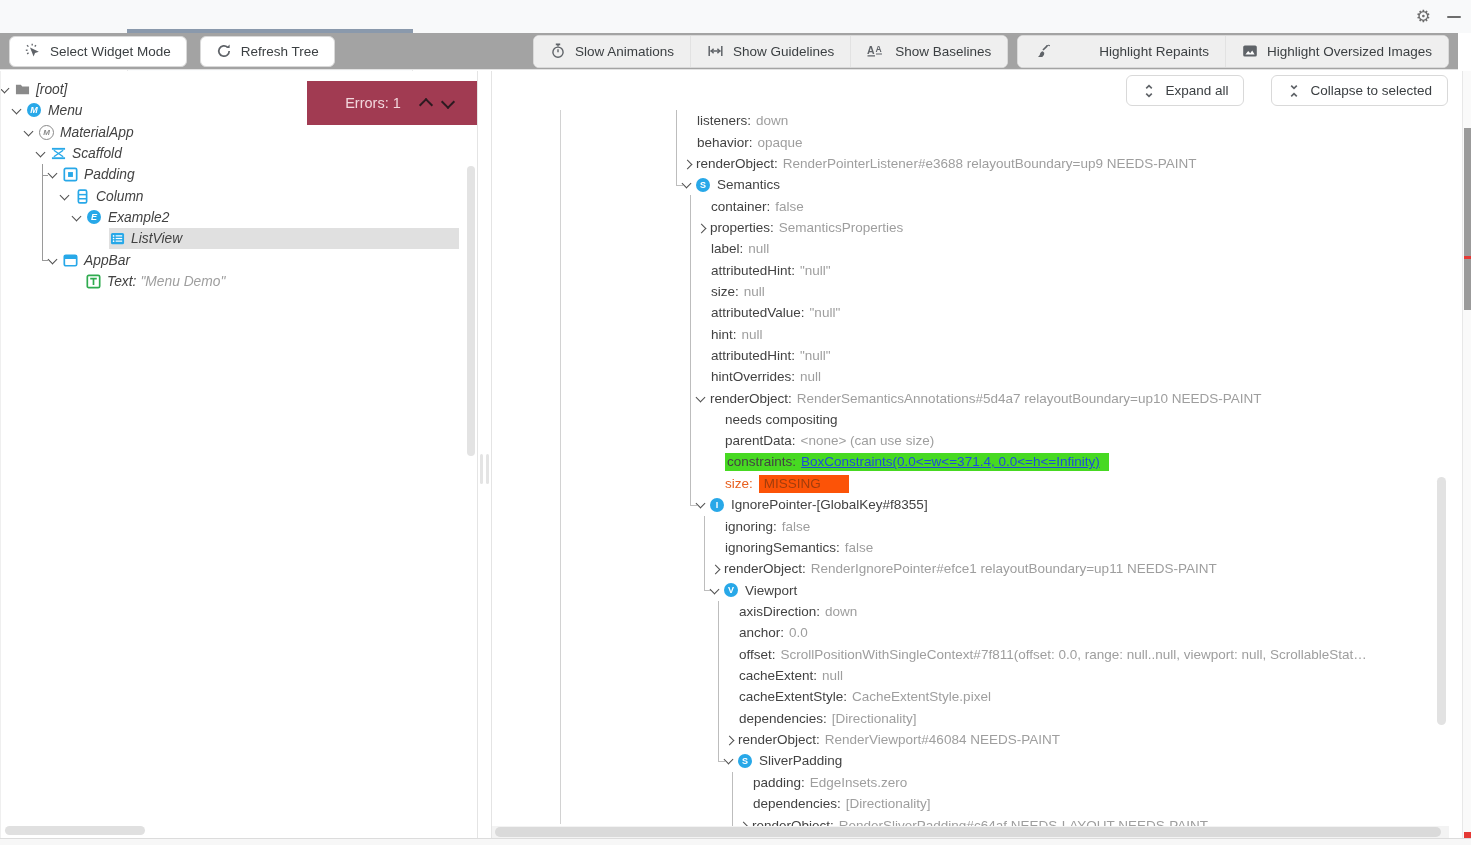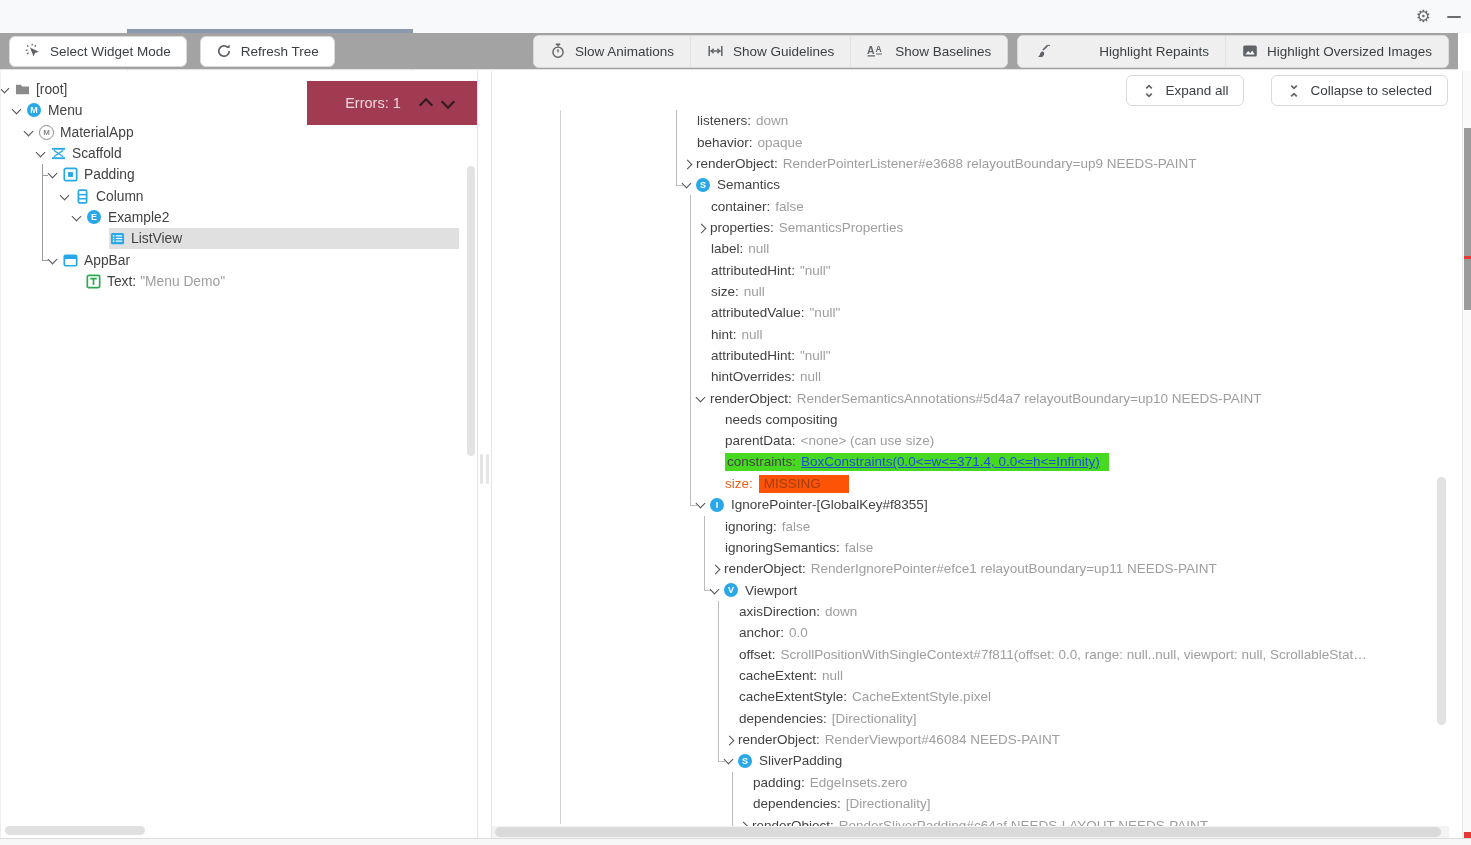--- a/index.html
+++ b/index.html
@@ -41,21 +41,21 @@
   .tslot{width:12px;height:100%;position:relative;flex:none;}
   .tslot.g::before{content:"";position:absolute;left:5px;top:0;bottom:0;width:1px;background:#9a9a9a;}
   .tslot.b::before{content:"";position:absolute;left:5px;top:0;bottom:0;width:1px;background:#9a9a9a;}
   .tslot.b::after{content:"";position:absolute;left:5px;top:50%;width:6px;height:1px;background:#9a9a9a;}
   .tslot.c::before{content:"";position:absolute;left:5px;top:0;height:55%;width:1px;background:#9a9a9a;}
   .tslot.c::after{content:"";position:absolute;left:5px;top:50%;width:6px;height:1px;background:#9a9a9a;}
   .cv{display:inline-block;width:13px;flex:none;text-align:left;}
   .cv i{display:inline-block;width:6px;height:6px;border-right:1.6px solid #4f4f4f;border-bottom:1.6px solid #4f4f4f;}
   .cv.down i{transform:rotate(45deg);margin-bottom:2px;}
   .cv.right i{transform:rotate(-45deg);margin-left:1px;}
-  .tbody{display:flex;align-items:center;height:100%;padding-right:8px;}
+  .tbody{display:flex;align-items:center;height:100%;padding-right:8px;font-style:italic;}
   .tbody.sel{flex:1;background:#e0e0e0;}
   .ticon{width:15px;height:15px;margin:0 6px 0 1px;flex:none;display:inline-flex;}
   .circ{width:14px;height:14px;border-radius:50%;background:#28a8e8;color:#fff;font-size:9px;font-weight:700;display:inline-flex;align-items:center;justify-content:center;}
   .circ.outline{background:transparent;border:1.4px solid #8a8a8a;color:#8a8a8a;box-sizing:border-box;width:15px;height:15px;font-size:8px;}
   .tname{color:#424242;}
   .tval{color:#9e9e9e;margin-left:4px;}
   
   .errors-badge{position:absolute;top:10px;right:0;width:170px;height:44px;background:#a13b52;display:flex;align-items:center;padding:0 18px 0 24px;box-sizing:border-box;z-index:5;}
   .errors-label{color:#f2d7dd;font-size:14.5px;flex:1;text-align:center;}
   .ebtn{width:22px;display:inline-flex;justify-content:center;}

